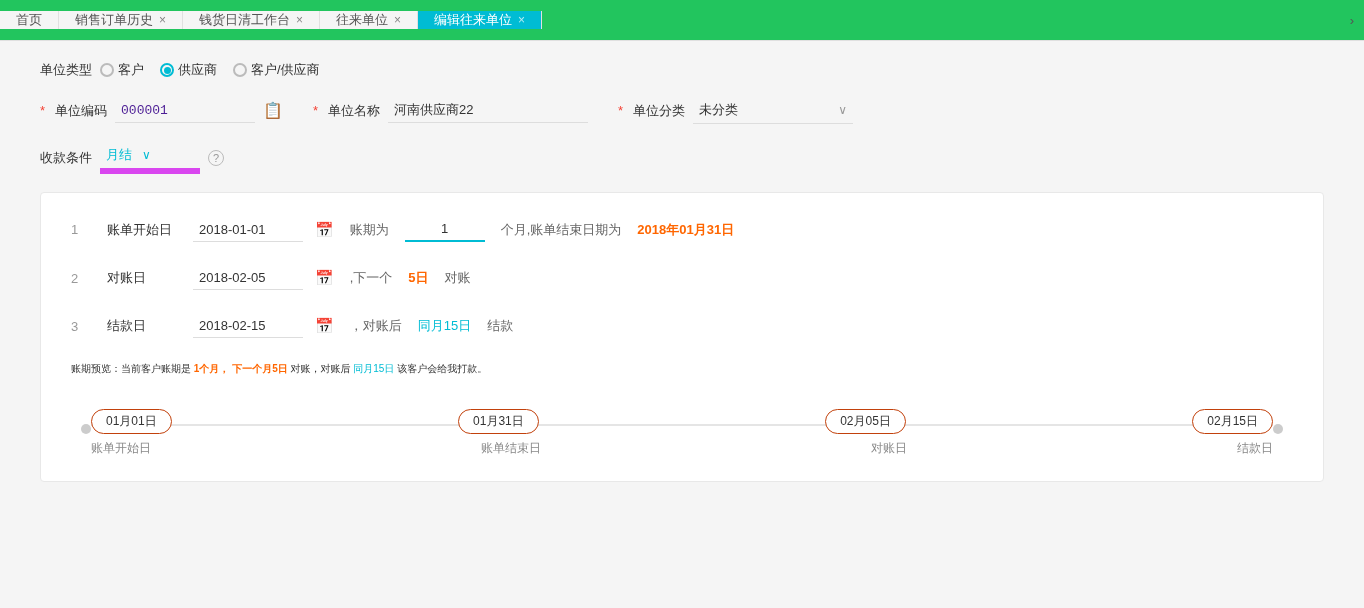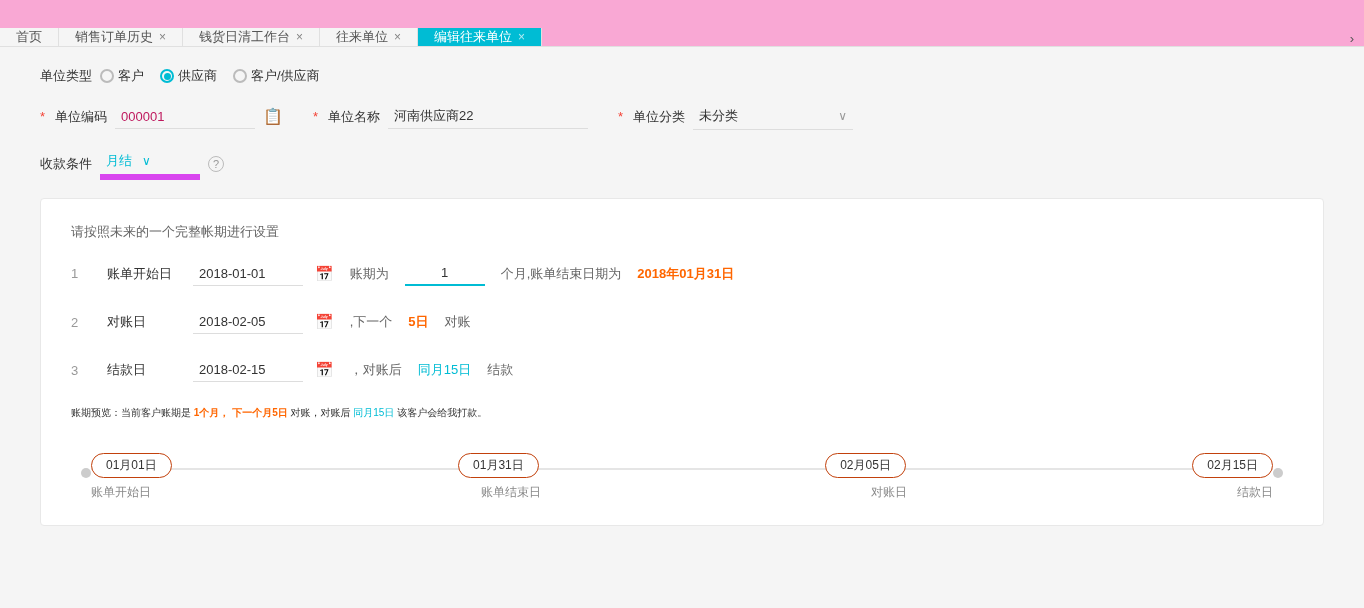--- a/index.html
+++ b/index.html
@@ -1,24 +1,24 @@
 <!DOCTYPE html>
 <html><head>
   <meta charset="utf-8">
   <style>
     * { box-sizing: border-box; margin: 0; padding: 0; }
     body { font-family: 'Microsoft YaHei', Arial, sans-serif; font-size: 13px; color: #333; background: #f5f5f5; }
 
     
     .tab-bar {
       display: flex;
-      align-items: flex-end;
-      background: #f9a8d4;
+      align-items: center;
+      background: #22c55e;
       border-bottom: 1px solid #e0e0e0;
-      height: 47px;
+      height: 41px;
     }
     .tab {
       display: flex;
       align-items: center;
       padding: 0 16px;
       cursor: pointer;
       color: #555;
       border-right: 1px solid #e0e0e0;
       font-size: 13px;
       gap: 6px;
@@ -105,21 +105,22 @@
       border-bottom: 1px solid #ddd;
       padding: 4px 6px;
       font-size: 13px;
       color: #333;
       outline: none;
       background: transparent;
       min-width: 120px;
     }
     .unit-code-input {
       width: 140px;
-      color: #be185d;
+      color: #4c1d95;
+      font-family: Liberation Mono, monospace;
     }
     .unit-name-input {
       width: 200px;
     }
 
     .icon-btn {
       cursor: pointer;
       color: #999;
       font-size: 16px;
     }
@@ -334,21 +335,20 @@
       <span class="form-label">收款条件</span>
       <div class="payment-select">
         <span class="payment-select-value">月结</span>
         <span class="select-arrow" style="color:#00bcd4">∨</span>
       </div>
       <div class="help-icon">?</div>
     </div>
   </div>
 
   <div class="period-box">
-    <div class="period-title">请按照未来的一个完整帐期进行设置</div>
 
     <div class="period-row">
       <span class="period-num">1</span>
       <span class="period-label">账单开始日</span>
       <input class="date-input" type="text" value="2018-01-01" style="">
       <span class="cal-icon">📅</span>
       <span class="period-desc">账期为</span>
       <input class="period-period-input" type="text" value="1" style="">
       <span class="period-desc">个月,账单结束日期为</span>
       <span class="highlight-orange">2018年01月31日</span>

